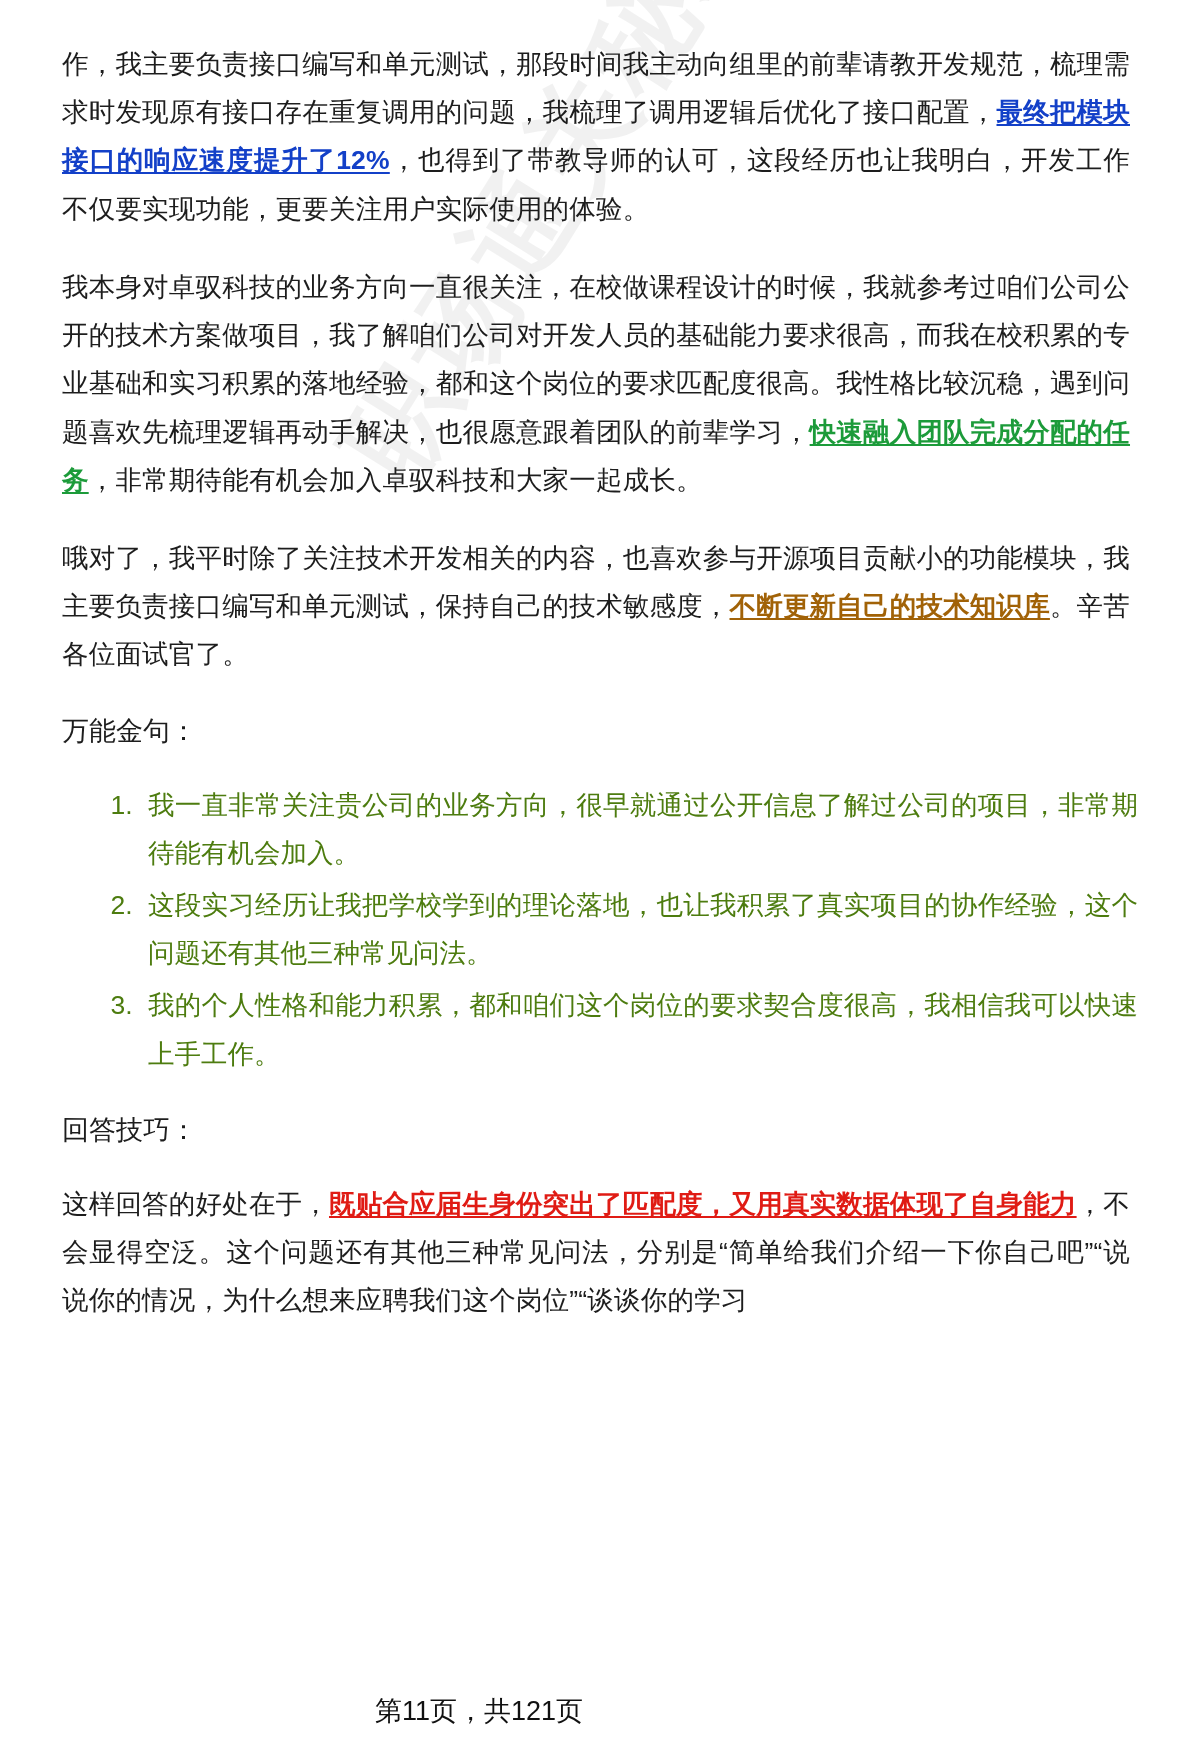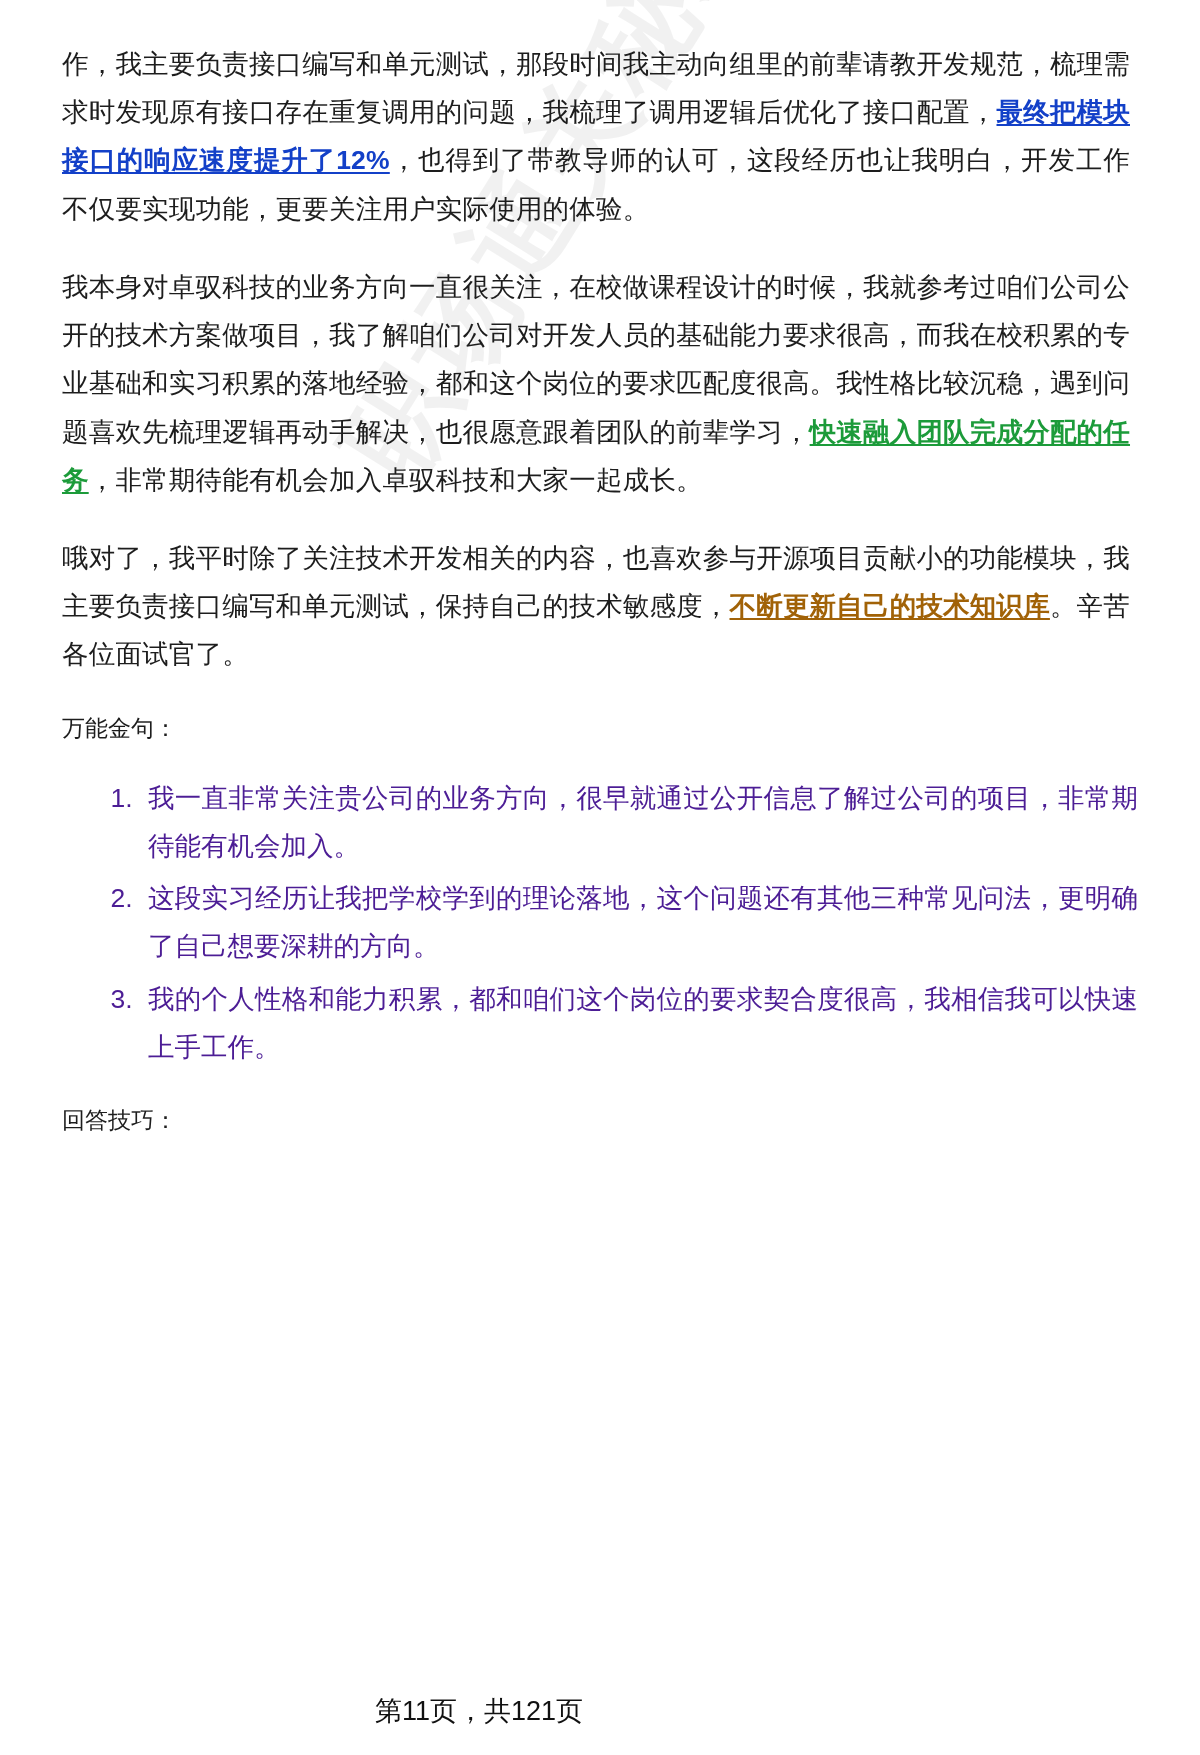--- a/index.html
+++ b/index.html
@@ -86,31 +86,31 @@
     text-underline-offset: 3px;
   }
   ol.golden {
     margin: 0 0 30px 0;
     padding-left: 78px;
     list-style: decimal;
   }
   ol.golden li {
     font-size: 26.5px;
     line-height: 1.82;
-    color: #4c1d95;
+    color: #4d7c0f;
     margin-bottom: 4px;
     padding-left: 8px;
     text-align: justify;
   }
   ol.golden li::marker {
     font-size: 26.5px;
   }
   .label {
     margin: 0 0 26px 0;
-    font-size: 23px;
+    font-size: 27px;
     line-height: 1.7;
     color: #1d1d1d;
   }
   .footer {
     position: absolute;
     left: 0;
     bottom: 26px;
     width: 958px;
     text-align: center;
     font-size: 27px;
@@ -138,23 +138,26 @@
     </p>
 
     <p class="para">
       <span>哦对了，我平时除了关注技术开发相关的内容，也喜欢参与开源项目贡献小的功能模块，我主要负责接口编写和单元测试，保持自己的技术敏感度，</span><span class="hl hl-purple">不断更新自己的技术知识库</span><span>。辛苦各位面试官了。</span>
     </p>
 
     <p class="label">万能金句：</p>
 
     <ol class="golden">
       <li>我一直非常关注贵公司的业务方向，很早就通过公开信息了解过公司的项目，非常期待能有机会加入。</li>
-      <li>这段实习经历让我把学校学到的理论落地，这个问题还有其他三种常见问法，更明确了自己想要深耕的方向。</li>
+      <li>这段实习经历让我把学校学到的理论落地，也让我积累了真实项目的协作经验，这个问题还有其他三种常见问法。</li>
       <li>我的个人性格和能力积累，都和咱们这个岗位的要求契合度很高，我相信我可以快速上手工作。</li>
     </ol>
 
     <p class="label">回答技巧：</p>
 
+    <p class="para">
+      <span>这样回答的好处在于，</span><span class="hl hl-red">既贴合应届生身份突出了匹配度，又用真实数据体现了自身能力</span><span>，不会显得空泛。这个问题还有其他三种常见问法，分别是“简单给我们介绍一下你自己吧”“说说你的情况，为什么想来应聘我们这个岗位”“谈谈你的学习</span>
+    </p>
 
   </div>
 </div>
 
 <div class="footer">第11页，共121页</div>
 
 </body></html>

